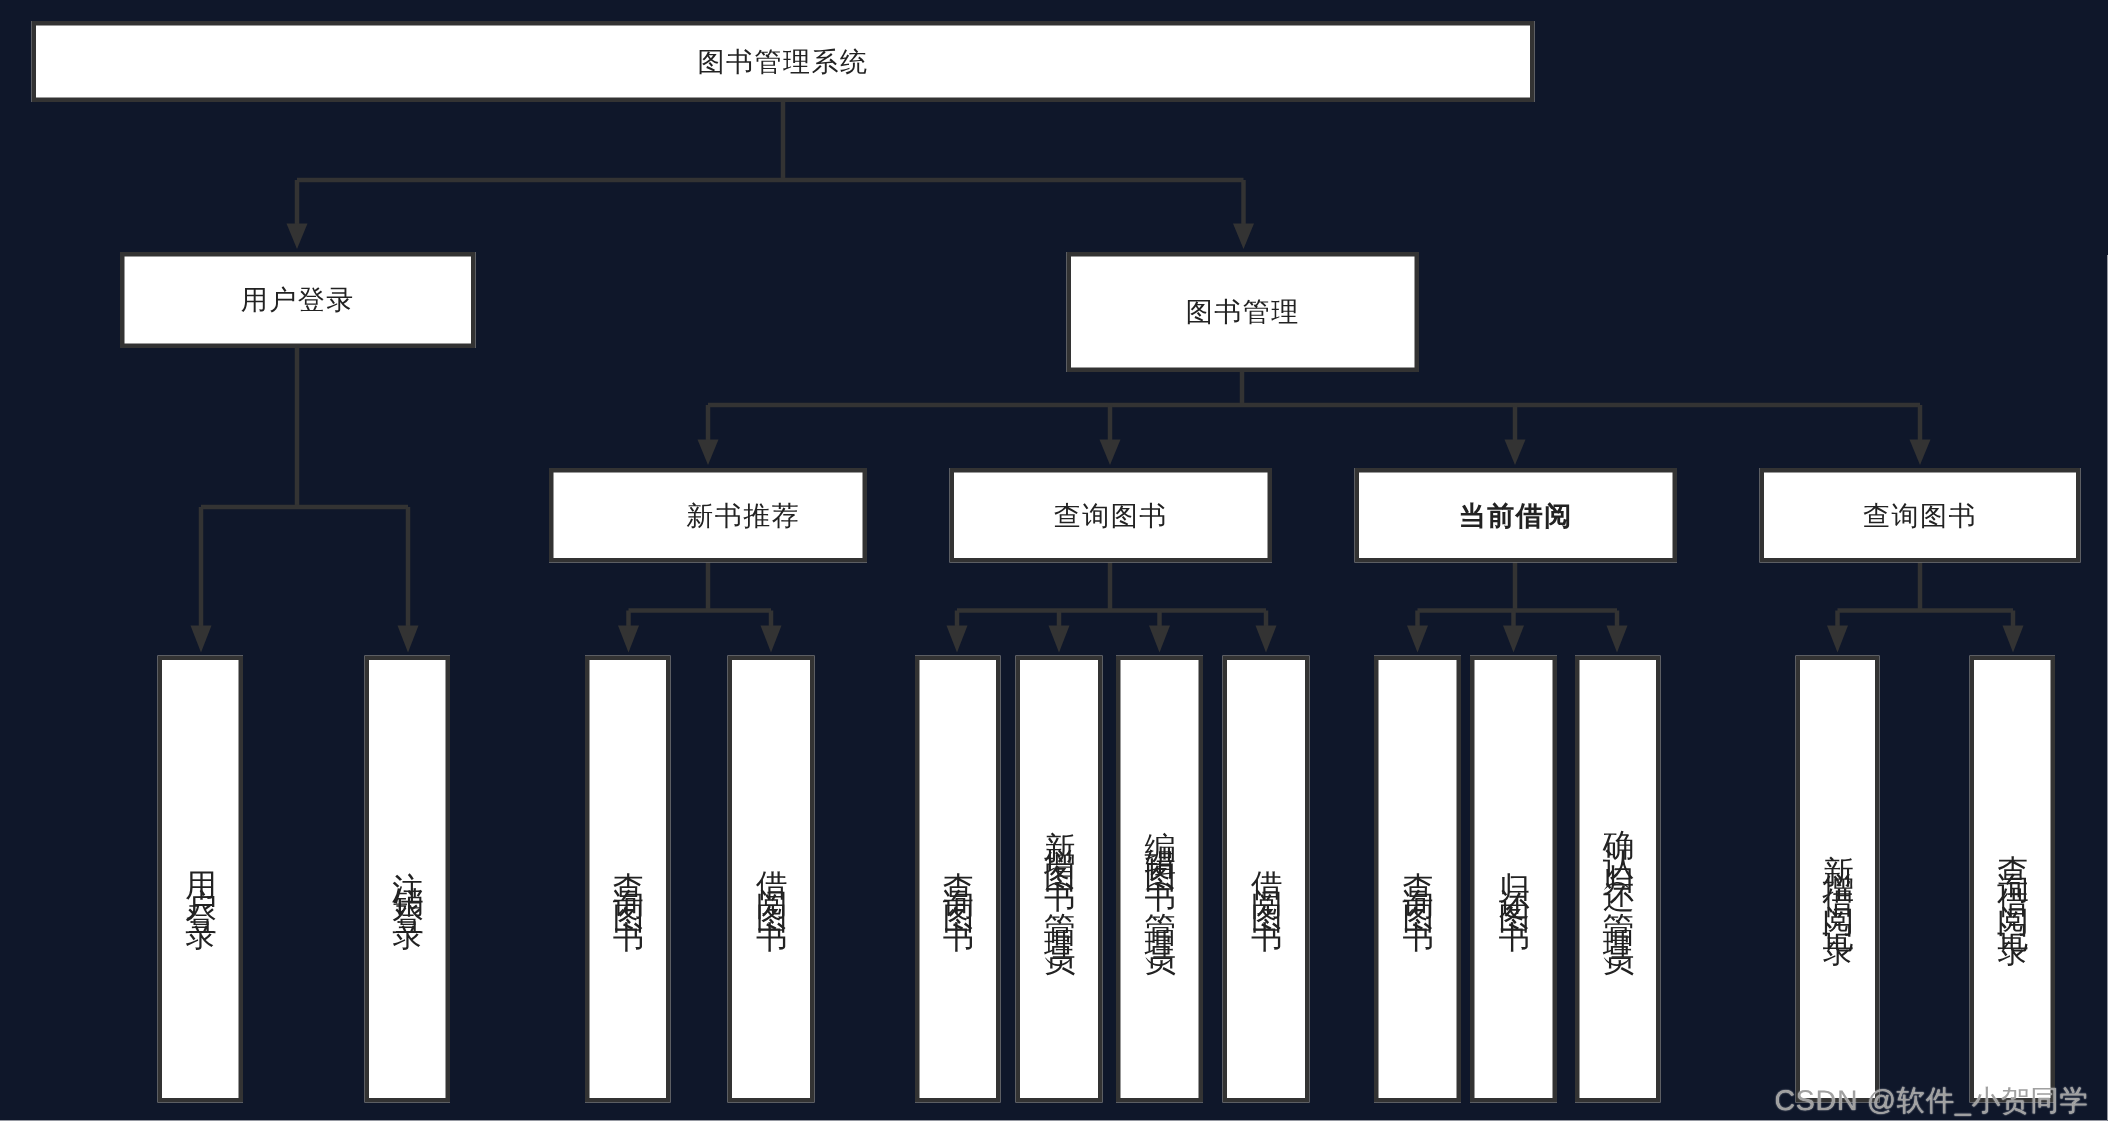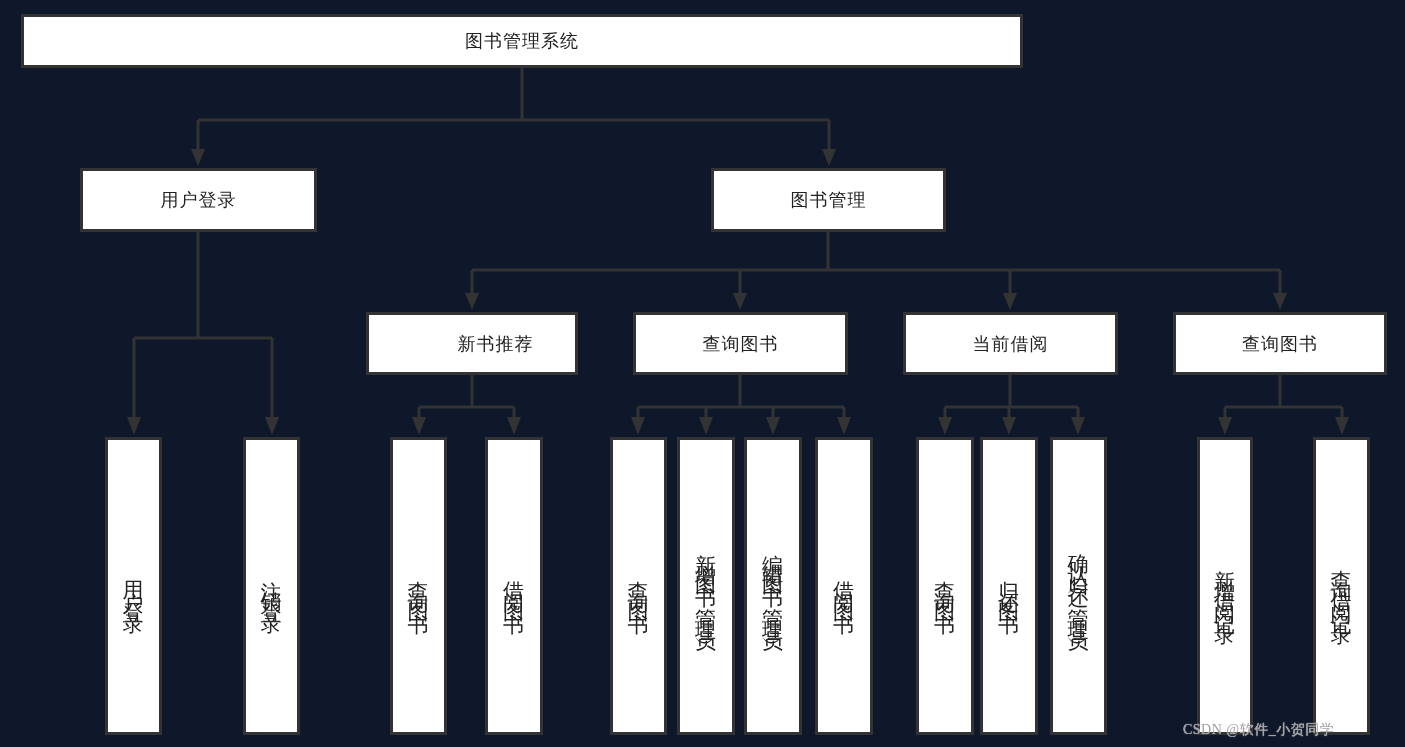--- a/index.html
+++ b/index.html
@@ -37,26 +37,25 @@
     font-size: 21px;
     letter-spacing: 11px;
     line-height: 1;
     color: #222222;
     white-space: nowrap;
   }
   .watermark {
     position: absolute;
     left: 1183px;
     top: 721px;
-    font-size: 14px;
+    font-size: 19px;
     color: #a0a0a0;
     letter-spacing: 0.5px;
     white-space: nowrap;
     text-shadow: 0 0 1px #ffffff;
-    font-family: Liberation Serif, serif;
   }
 </style>
 </head>
 <body>
 
 <div class="stage">
 
   <svg class="wires" viewBox="0 0 1405 747" xmlns="http://www.w3.org/2000/svg" aria-hidden="true">
     <g stroke="#333333" stroke-width="3" fill="none">
 
@@ -126,25 +125,25 @@
       <polygon points="1071,417 1085,417 1078,435"></polygon>
 
       <polygon points="1218,417 1232,417 1225,435"></polygon>
       <polygon points="1335,417 1349,417 1342,435"></polygon>
     </g>
   </svg>
 
   <div class="node h" style="left:21px; top:14px; width:1002px; height:54px;">图书管理系统</div>
 
   <div class="node h" style="left:80px; top:168px; width:237px; height:64px;">用户登录</div>
-  <div class="node h" style="left:711px; top:168px; width:235px; height:64px;">图书管理</div>
+  <div class="node h" style="left:711px; top:168px; width:235px; height:80px;">图书管理</div>
 
   <div class="node h" style="left:366px; top:312px; width:212px; height:63px;padding-left:47px;">新书推荐</div>
   <div class="node h" style="left:633px; top:312px; width:215px; height:63px;">查询图书</div>
-  <div class="node h" style="left:903px; top:312px; width:215px; height:63px;">当前借阅</div>
+  <div class="node h" style="left:903px; top:312px; width:215px; height:63px;font-weight:bold;">当前借阅</div>
   <div class="node h" style="left:1173px; top:312px; width:214px; height:63px;">查询图书</div>
 
   <div class="node" style="left:105px; top:437px; width:57px; height:298px;">
     <span class="vtext">用户登录</span>
   </div>
   <div class="node" style="left:243px; top:437px; width:57px; height:298px;">
     <span class="vtext">注销登录</span>
   </div>
 
   <div class="node" style="left:390px; top:437px; width:57px; height:298px;">

